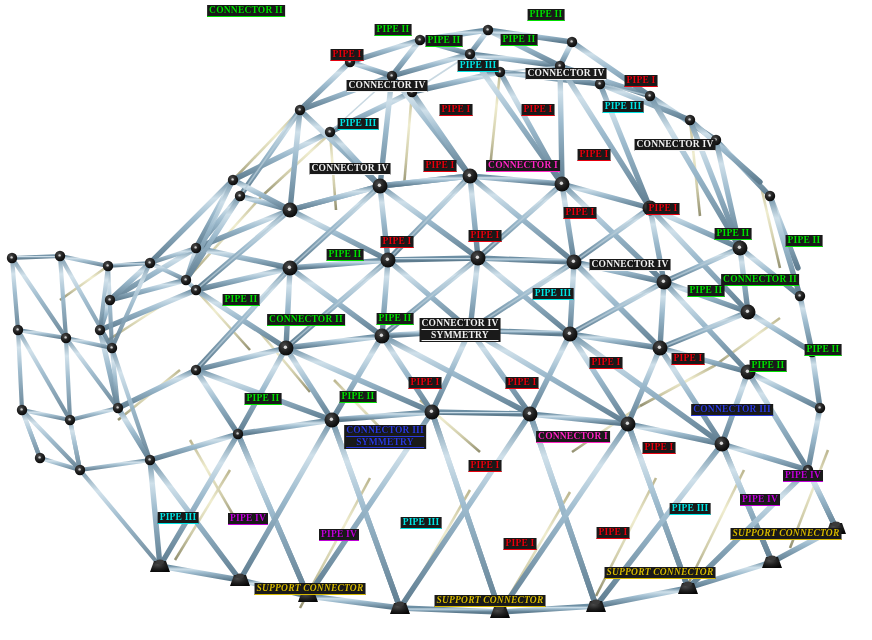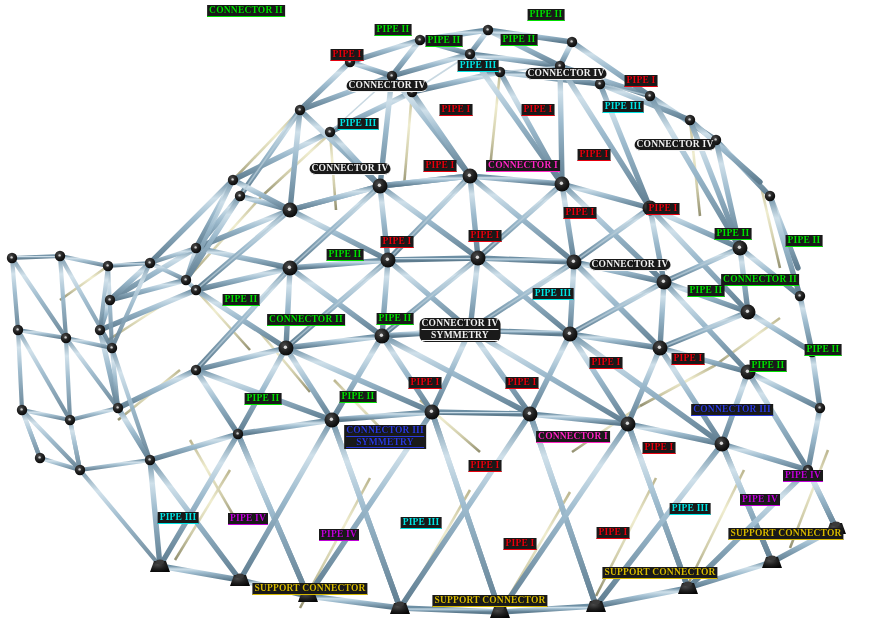--- a/index.html
+++ b/index.html
@@ -23,22 +23,22 @@
   }
   .lbl.two{line-height:10.5px;white-space:pre;text-align:center;border-bottom:none;}
   .lbl.two > span{display:block;border-bottom:1.4px solid currentColor;}
   .c-pipe1{color:#e8000d;}
   .c-pipe2{color:#00e000;margin-left:20px;}
   .c-pipe3{color:#00e5e5;}
   .c-pipe4{color:#c000d8;}
   .c-con1{color:#ff26c4;font-family:Liberation Serif, serif;}
   .c-con2{color:#00e000;}
   .c-con3{color:#2b3bdd;}
-  .c-con4{color:#f2f2f2;border-radius:6px;}
-  .c-sup{color:#d6b800;}
+  .c-con4{color:#f2f2f2;}
+  .c-sup{color:#d6b800;font-style:italic;}
 </style>
 </head>
 <body>
 
 <div id="stage">
 
   <svg id="frame" viewBox="0 0 872 640" xmlns="http://www.w3.org/2000/svg">
     <defs>
       <linearGradient id="tube" x1="0" y1="0" x2="0" y2="1">
         <stop offset="0%" stop-color="#6d8fa4"></stop>

